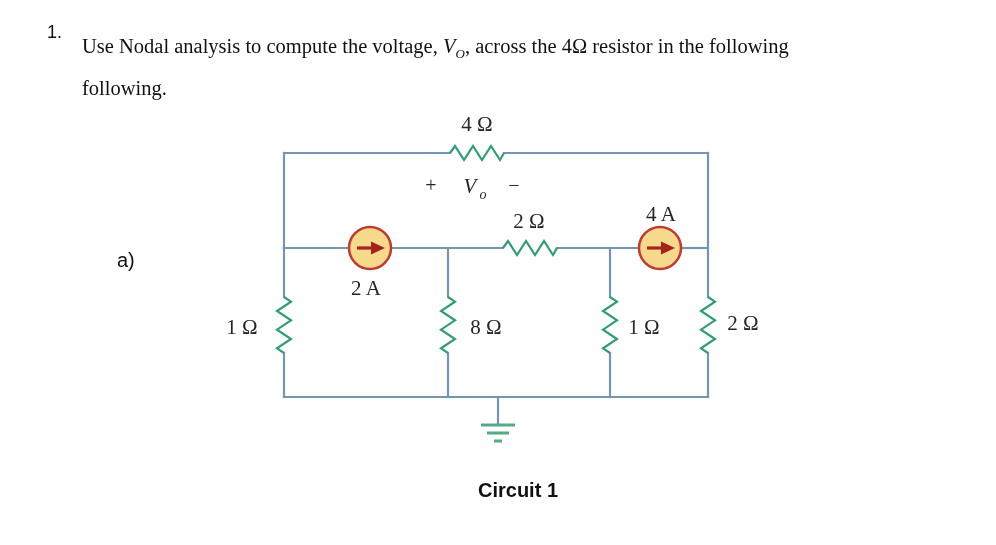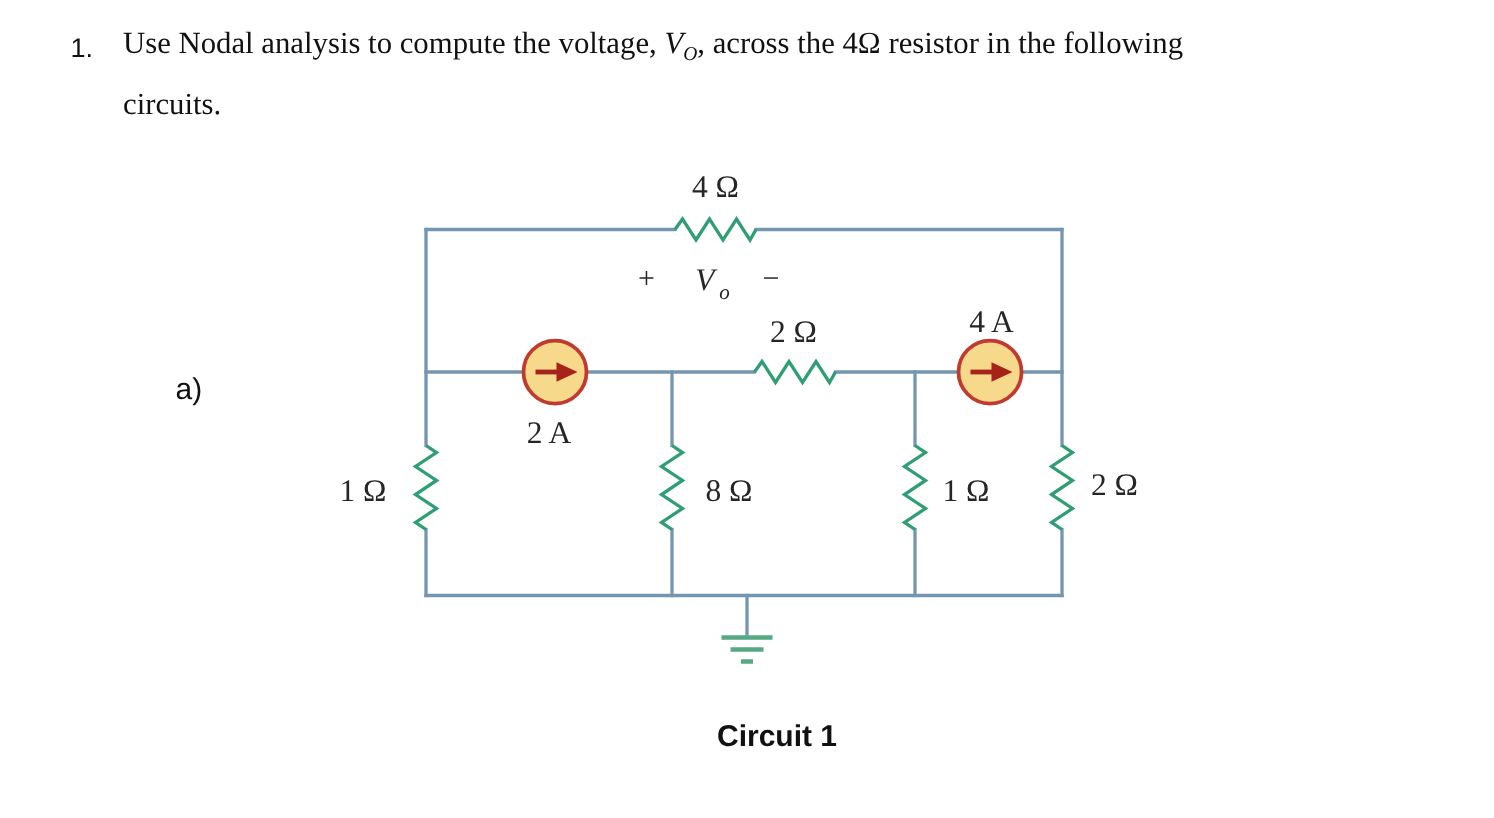--- a/index.html
+++ b/index.html
@@ -15,21 +15,21 @@
   html,body{margin:0;padding:0;}
   body{
     width:996px;height:545px;position:relative;overflow:hidden;
     background:#ffffff;font-family:"Liberation Serif",serif;color:var(--ink);
   }
   .pnum{
     position:absolute;left:47px;top:22px;
     font-family:"Liberation Sans",sans-serif;font-size:18px;color:var(--ink);
   }
   .ptext{
-    position:absolute;left:82px;top:12px;width:880px;
+    position:absolute;left:82px;top:29px;width:880px;
     font-size:20.5px;line-height:34px;color:var(--ink);
   }
   .vo-sym{font-style:italic;}
   .vo-sub{font-style:italic;font-size:13px;}
   .part-label{
     position:absolute;left:117px;top:249px;
     font-family:"Liberation Sans",sans-serif;font-size:20px;color:var(--ink);
   }
   svg.circuit{position:absolute;left:0;top:0;}
   .wire{stroke:var(--wire);stroke-width:2.2;fill:none;stroke-linecap:square;}
@@ -42,21 +42,21 @@
   .csign{font-family:"Liberation Serif",serif;font-size:20px;fill:var(--text);}
   .cvo{font-family:"Liberation Serif",serif;font-size:21px;font-style:italic;fill:var(--text);}
   .cvosub{font-family:"Liberation Serif",serif;font-size:14px;font-style:italic;fill:var(--text);}
   .caption{font-family:"Liberation Sans",sans-serif;font-weight:bold;font-size:20px;fill:var(--ink);}
 </style>
 </head>
 <body>
 
 <span class="pnum">1.</span>
 
-<div class="ptext"><span>Use Nodal analysis to compute the voltage, </span><span class="vo-sym">V</span><sub class="vo-sub">O</sub><span>, across the 4Ω resistor in the following</span><br><span>circuits.</span></div>
+<div class="ptext"><span>Use Nodal analysis to compute the voltage, </span><span class="vo-sym">V</span><sub class="vo-sub">O</sub><span>, across the 4Ω resistor in the following</span><br><span>following.</span></div>
 
 <span class="part-label">a)</span>
 
 <svg class="circuit" width="996" height="545" viewBox="0 0 996 545">
 
   <g>
     <path class="wire" d="M284,153 H450"></path>
     <path class="wire" d="M504,153 H708"></path>
     <path class="wire" d="M284,153 V297"></path>
     <path class="wire" d="M284,353 V397"></path>

